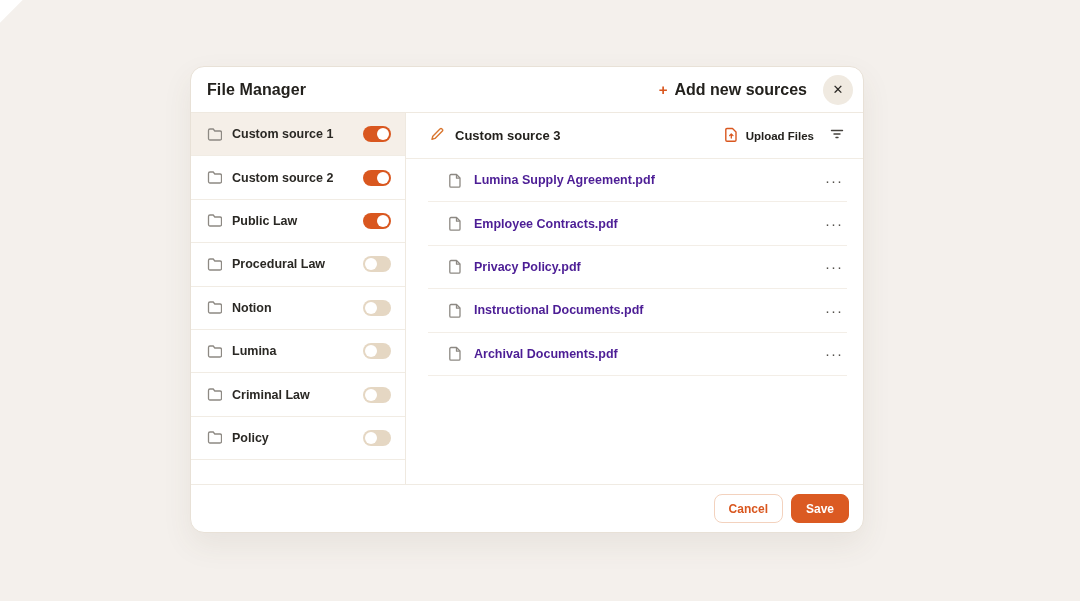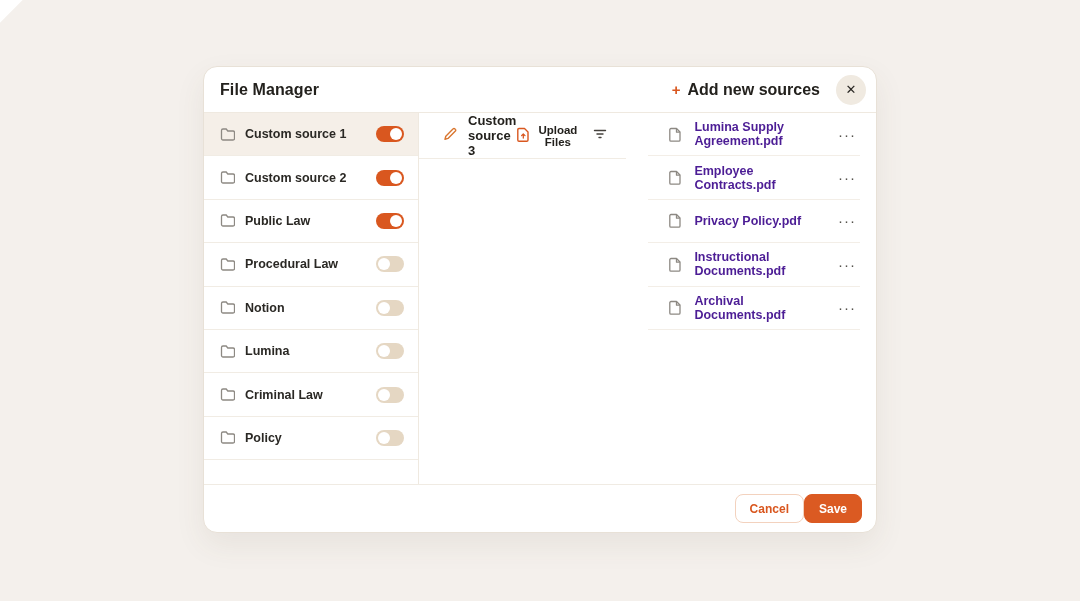--- a/index.html
+++ b/index.html
@@ -11,21 +11,21 @@
     color: #23211D;
     overflow: hidden;
   }
   .corner-artifact {
     position: absolute; top: -16px; left: -16px;
     width: 32px; height: 32px; background: #FFFFFF;
     transform: rotate(45deg);
   }
   
   .modal {
-    position: absolute; left: 203px; top: 66px;
+    position: absolute; left: 190px; top: 66px;
     width: 674px; height: 467px;
     background: #FFFFFF;
     border: 1px solid #E8E1D7;
     border-radius: 14px;
     box-shadow: 0 12px 30px rgba(90, 75, 55, 0.08);
     display: flex; flex-direction: column;
     overflow: hidden;
   }
   
   .modal-header {
@@ -72,21 +72,21 @@
   }
   .toggle.on  { background: #D9571F; }
   .toggle.off { background: #E5D7C3; }
   .toggle .knob {
     position: absolute; top: 2px; width: 12px; height: 12px;
     border-radius: 50%; background: #FFFFFF;
   }
   .toggle.on  .knob { right: 2px; }
   .toggle.off .knob { left: 2px; }
   
-  .main { flex: 1 1 auto; display: flex; flex-direction: row; min-width: 0; }
+  .main { flex: 1 1 auto; display: flex; flex-direction: column; min-width: 0; }
   .main-header {
     height: 46px; flex: 0 0 46px;
     display: flex; align-items: center;
     padding: 0 18px 0 24px;
     border-bottom: 1px solid #F1ECE4;
   }
   .edit-btn { background: none; border: none; cursor: pointer; display: flex; align-items: center; padding: 0; }
   .source-title { font-size: 13px; font-weight: 600; margin-left: 11px; flex: 1 1 auto; color: #23211D; }
   .upload-btn {
     display: flex; align-items: center; gap: 7px;
@@ -106,21 +106,21 @@
   .row-menu-btn {
     background: none; border: none; cursor: pointer;
     font-size: 15px; color: #55524C; letter-spacing: 1px;
     font-family: inherit; line-height: 1; padding: 0 2px;
   }
   
   .modal-footer {
     height: 48px; flex: 0 0 48px;
     border-top: 1px solid #F0EBE3;
     display: flex; align-items: center; justify-content: flex-end;
-    gap: 0; padding: 0 14px;
+    gap: 8px; padding: 0 14px;
   }
   .btn {
     height: 29px; border-radius: 8px; padding: 0 14px;
     font-size: 12px; font-weight: 600; cursor: pointer;
     font-family: inherit; display: flex; align-items: center;
   }
   .btn-cancel { background: #FFFFFF; border: 1px solid #F3D2BE; color: #D9571F; }
   .btn-save   { background: #DB5A22; border: 1px solid #DB5A22; color: #FFFFFF; }
 </style>
 </head>

